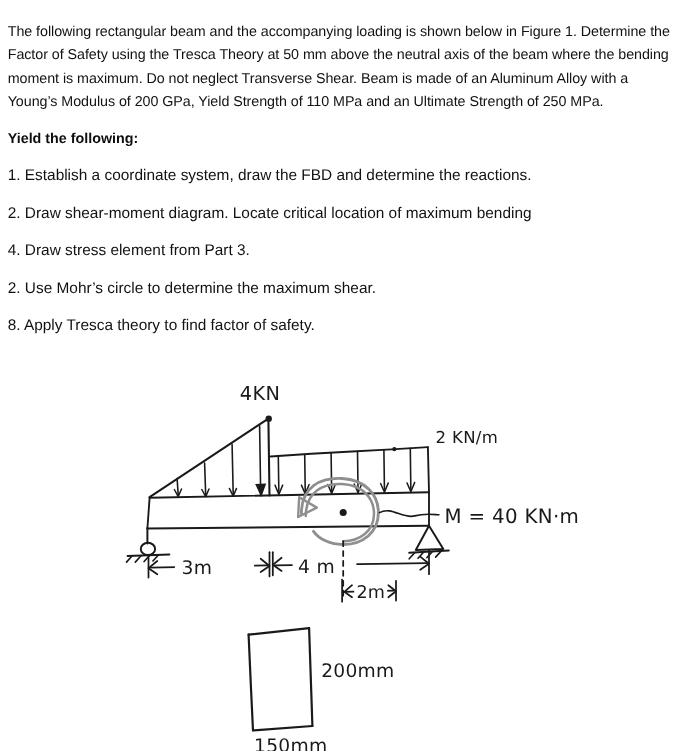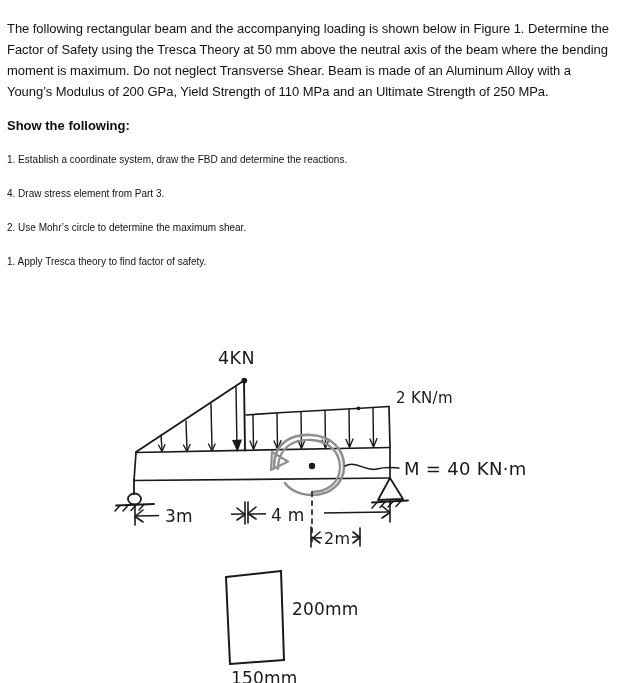--- a/index.html
+++ b/index.html
@@ -44,21 +44,21 @@
 
   .heading {
     font-size: 13.0px;
     line-height: 21px;
     font-weight: bold;
     color: #0d0d0d;
     margin: 13px 0 0 0;
   }
 
   .item {
-    font-size: 10px;
+    font-size: 14px;
     line-height: 21px;
     color: #121212;
     margin: 13px 0 0 0;
     width: 600px;
   }
 
   
   #figure {
     position: absolute;
     left: 0;
@@ -70,31 +70,32 @@
 </style>
 </head>
 <body>
 
 <div id="doc">
 
   <div class="prose">
 
     <p class="para intro">The following rectangular beam and the accompanying loading is shown below in Figure 1. Determine the Factor of Safety using the Tresca Theory at 50 mm above the neutral axis of the beam where the bending moment is maximum. Do not neglect Transverse Shear.  Beam is made of an Aluminum Alloy with a Young’s Modulus of 200 GPa, Yield Strength of 110 MPa and an Ultimate Strength of 250 MPa.</p>
 
-    <p class="heading">Show the following:</p>
+    <p class="heading">Yield the following:</p>
 
     <p class="item">1. Establish a coordinate system, draw the FBD and determine the reactions.</p>
 
+    <p class="item">2. Draw shear-moment diagram. Locate critical location of maximum bending</p>
 
 
     <p class="item">4. Draw stress element from Part 3.</p>
 
     <p class="item">2. Use Mohr’s circle to determine the maximum shear.</p>
 
-    <p class="item">1. Apply Tresca theory to find factor of safety.</p>
+    <p class="item">8. Apply Tresca theory to find factor of safety.</p>
 
   </div>
 
   <div id="figure">
     <svg width="624" height="353" viewBox="0 0 624 353" xmlns="http://www.w3.org/2000/svg">
 
       <defs>
         <style>
           .ink   { stroke:#1a1a1a; fill:none; stroke-linecap:round; stroke-linejoin:round; }
           .inkf  { fill:#1a1a1a; stroke:none; }

